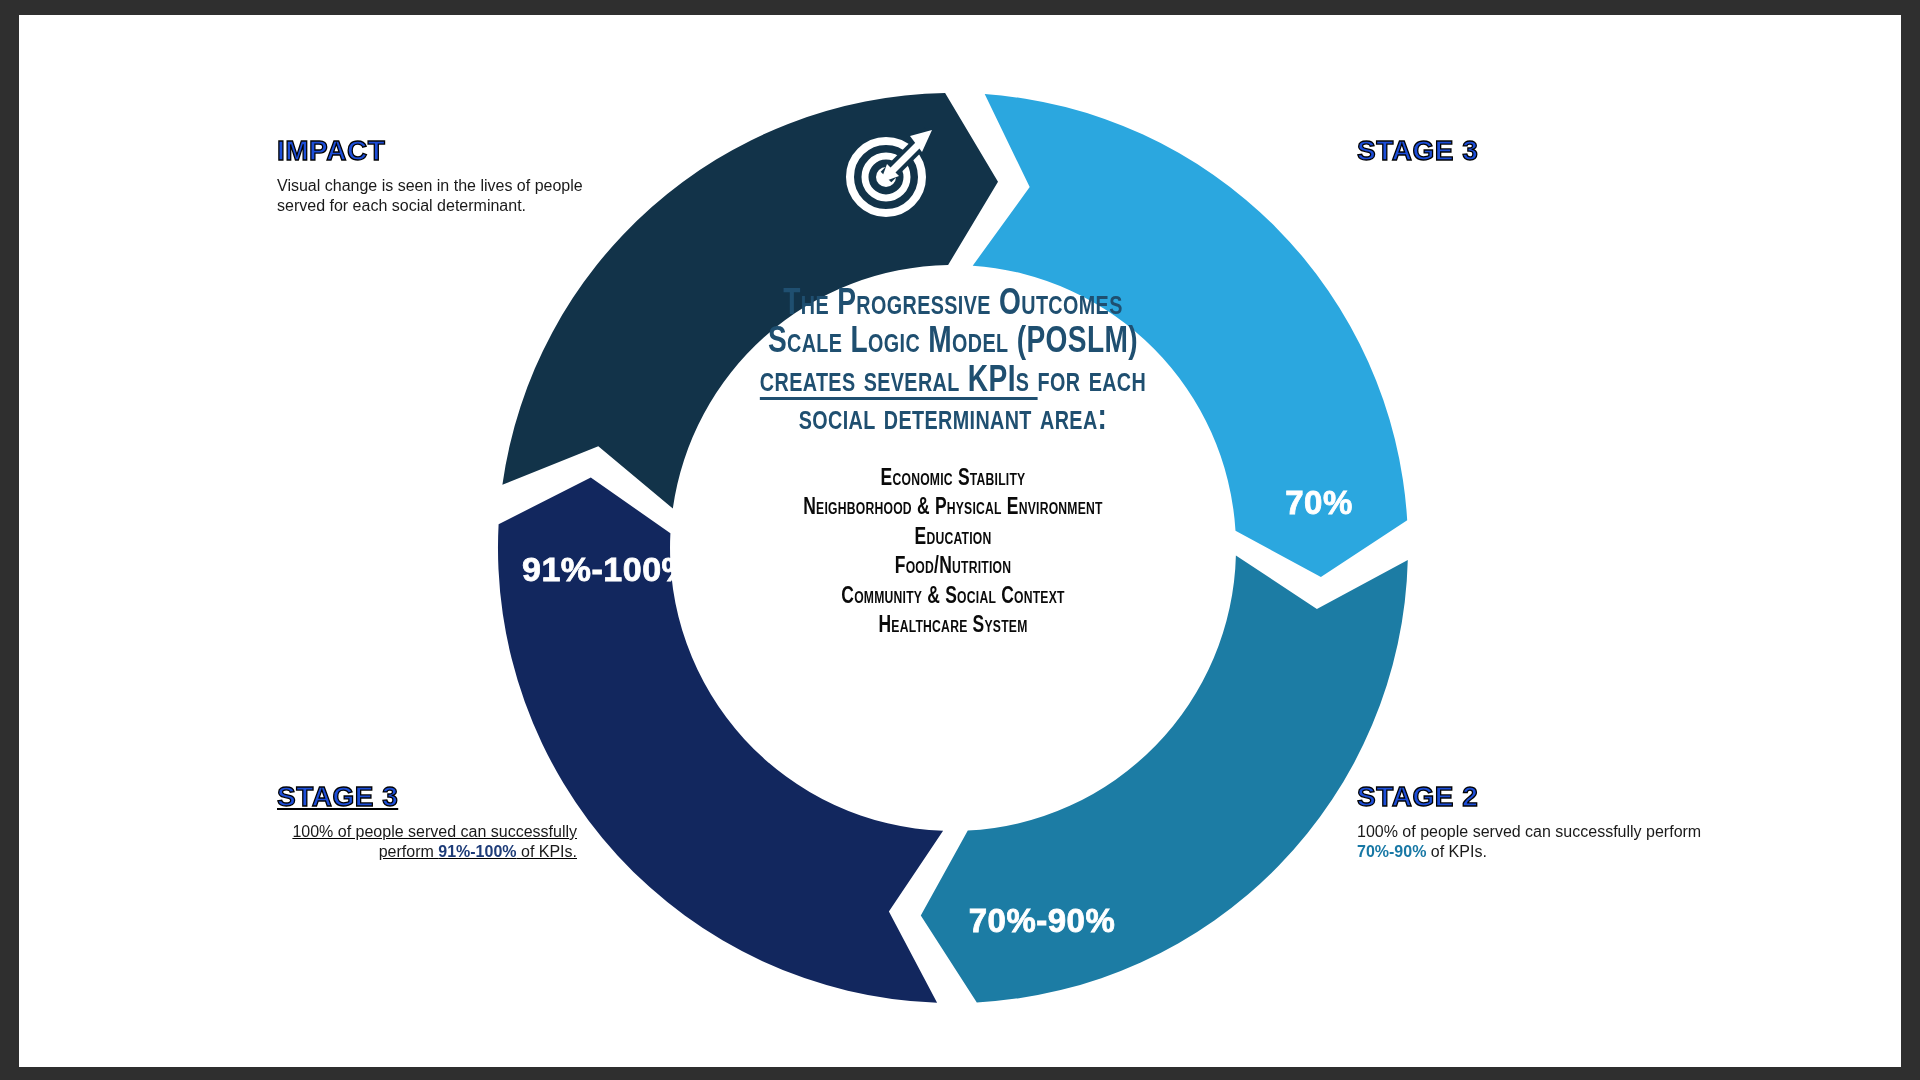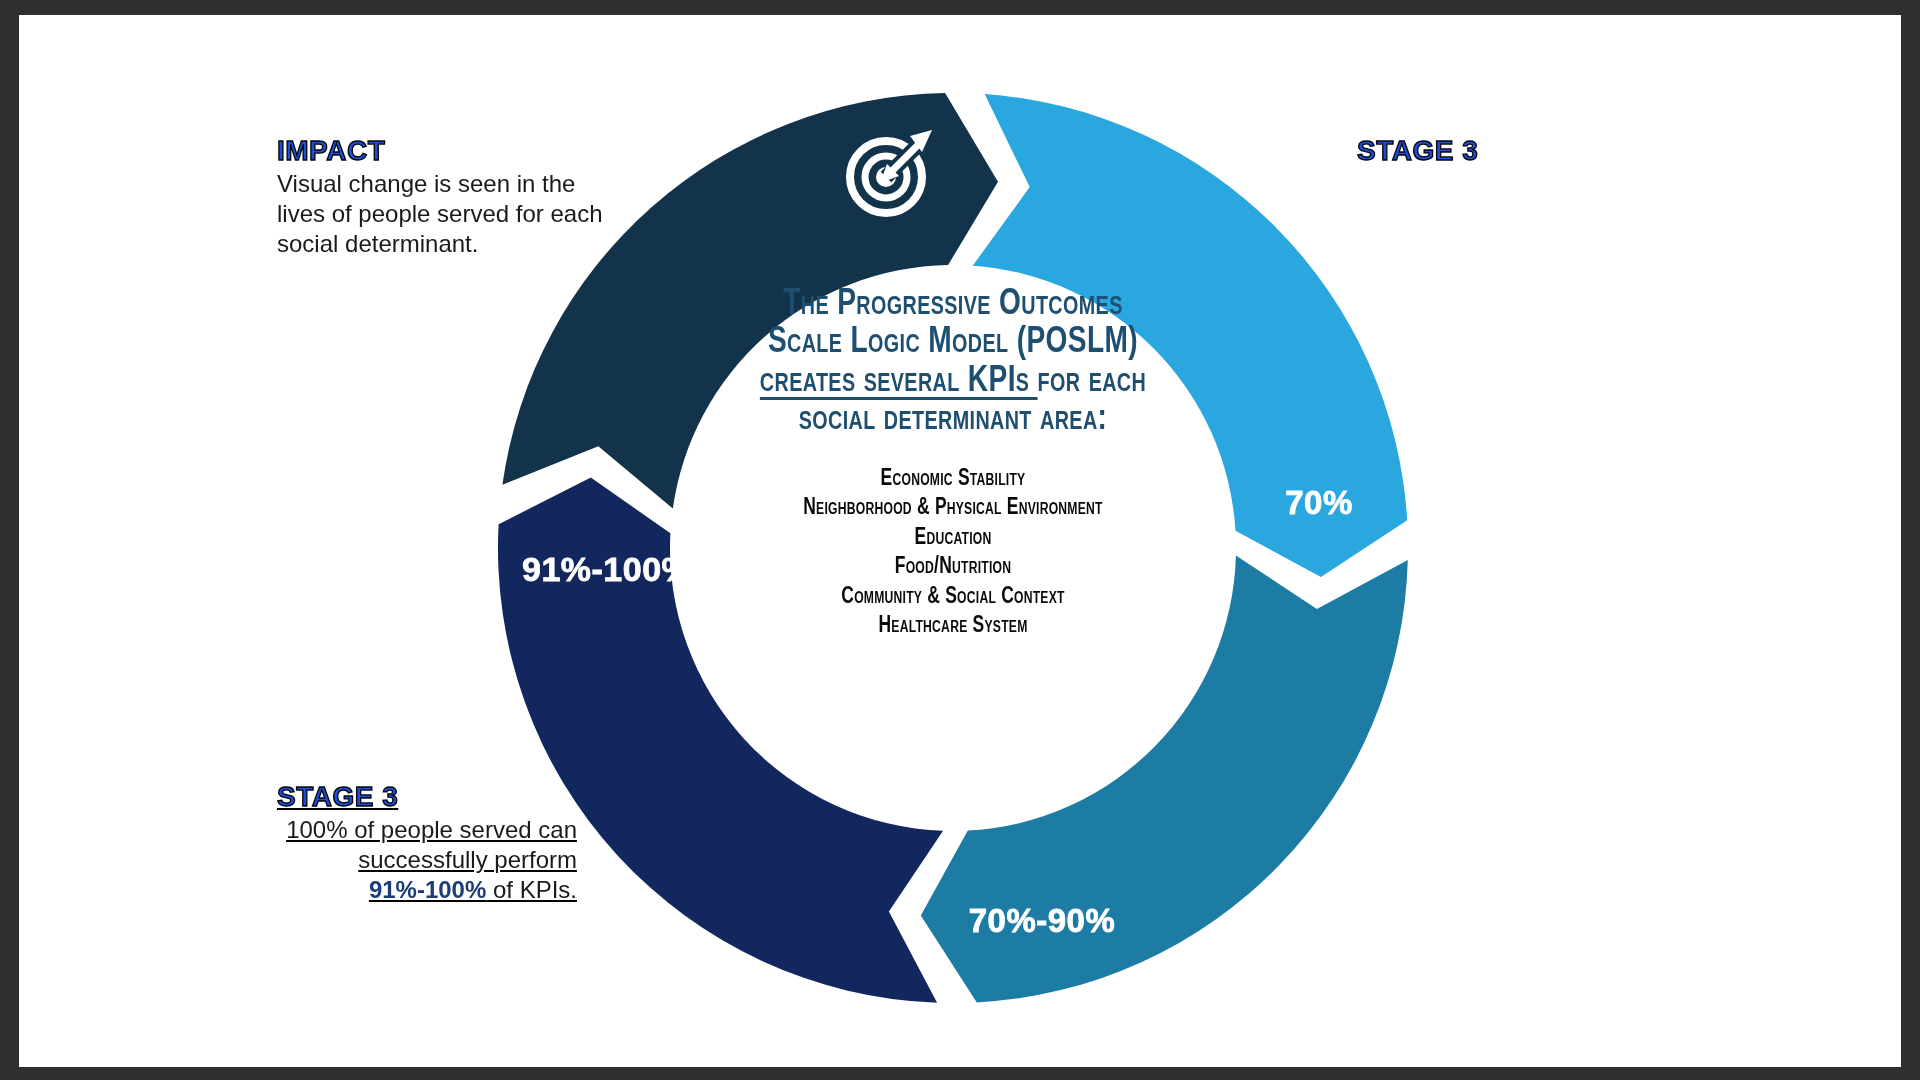--- a/index.html
+++ b/index.html
@@ -73,22 +73,22 @@
   #callout-stage3 { left: 258px;  top: 768px; text-decoration: underline; }
   .callout-title {
     font-size: 28px;
     font-weight: bold;
     color: #1d4ed8;
     letter-spacing: 0.5px;
     -webkit-text-stroke: 1.3px #000;
     line-height: 1;
   }
   .callout-body {
-    margin-top: 4px;
-    font-size: 24px;
+    margin-top: 11px;
+    font-size: 16px;
     line-height: 1.25;
     color: var(--c-body, #1A1A1A);
   }
   #callout-impact .callout-body { width: 345px; }
   #callout-stage1 .callout-body { width: 355px; }
   #callout-stage2 .callout-body { width: 350px; }
   #callout-stage3 .callout-body { width: 300px; text-align: right; }
 </style>
 </head>
 <body>
@@ -136,19 +136,23 @@
 
   <div class="callout" id="callout-impact">
     <div class="callout-title">IMPACT</div>
     <div class="callout-body"><span>Visual change is seen in the lives of people served for each social determinant.</span></div>
   </div>
 
   <div class="callout" id="callout-stage1">
     <div class="callout-title">STAGE 3</div>
   </div>
 
+  <div class="callout" id="callout-stage2">
+    <div class="callout-title">STAGE 2</div>
+    <div class="callout-body"><span>100% of people served can successfully perform </span><span style="font-weight: bold; color: rgb(24, 120, 165);">70%-90%</span><span> of KPIs.</span></div>
+  </div>
 
   <div class="callout" id="callout-stage3">
     <div class="callout-title">STAGE 3</div>
     <div class="callout-body"><span>100% of people served can successfully perform </span><span style="font-weight: bold; color: rgb(30, 60, 120);">91%-100%</span><span> of KPIs.</span></div>
   </div>
 
 </div>
 
 </body></html>

